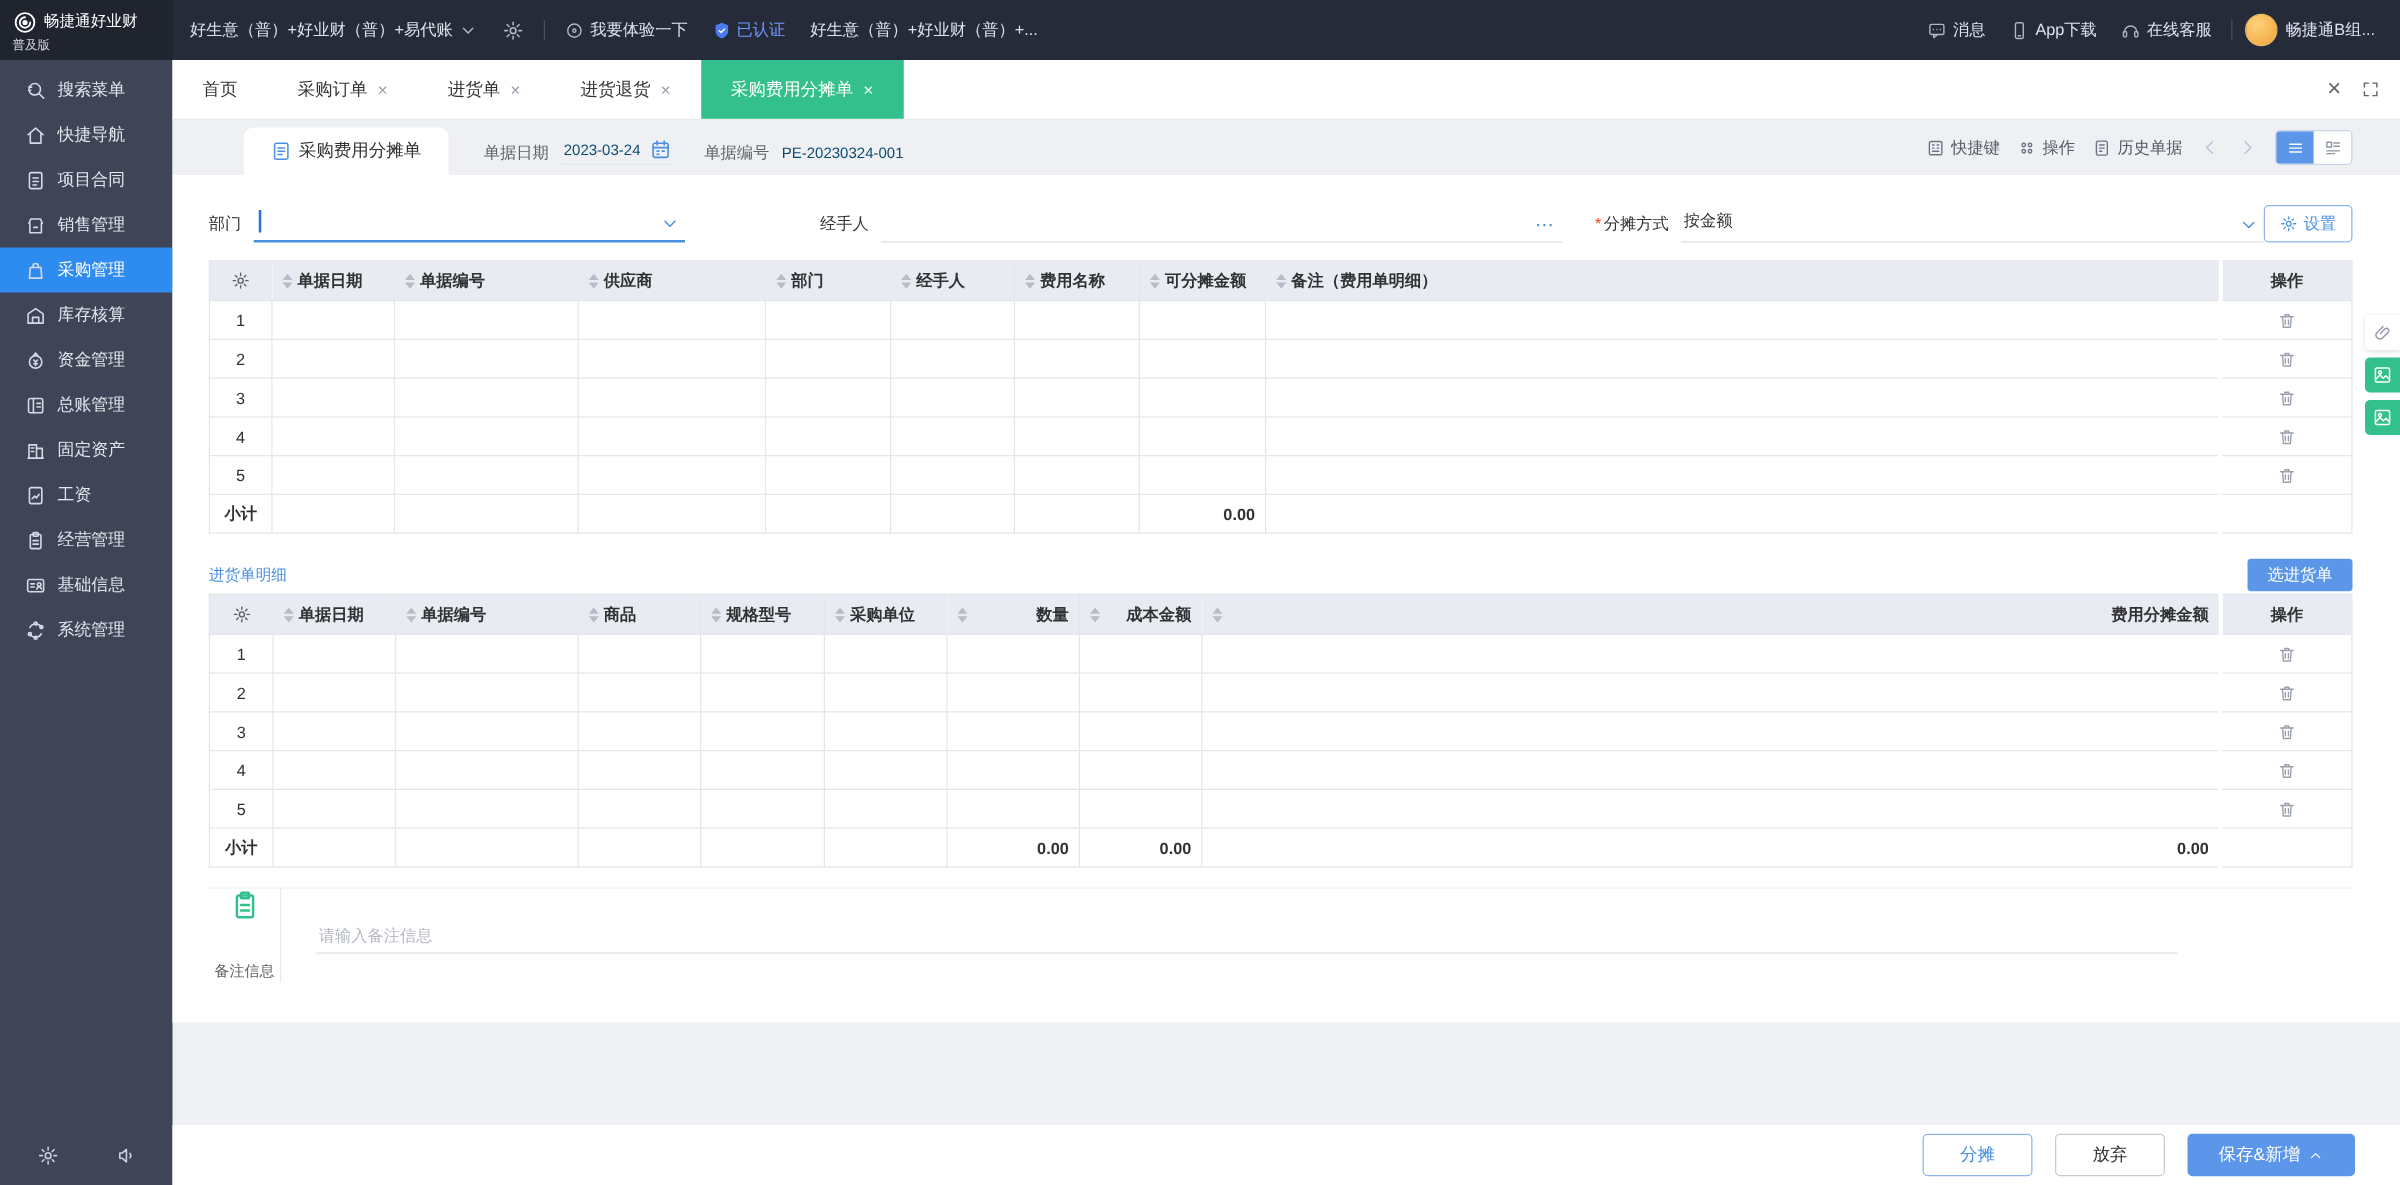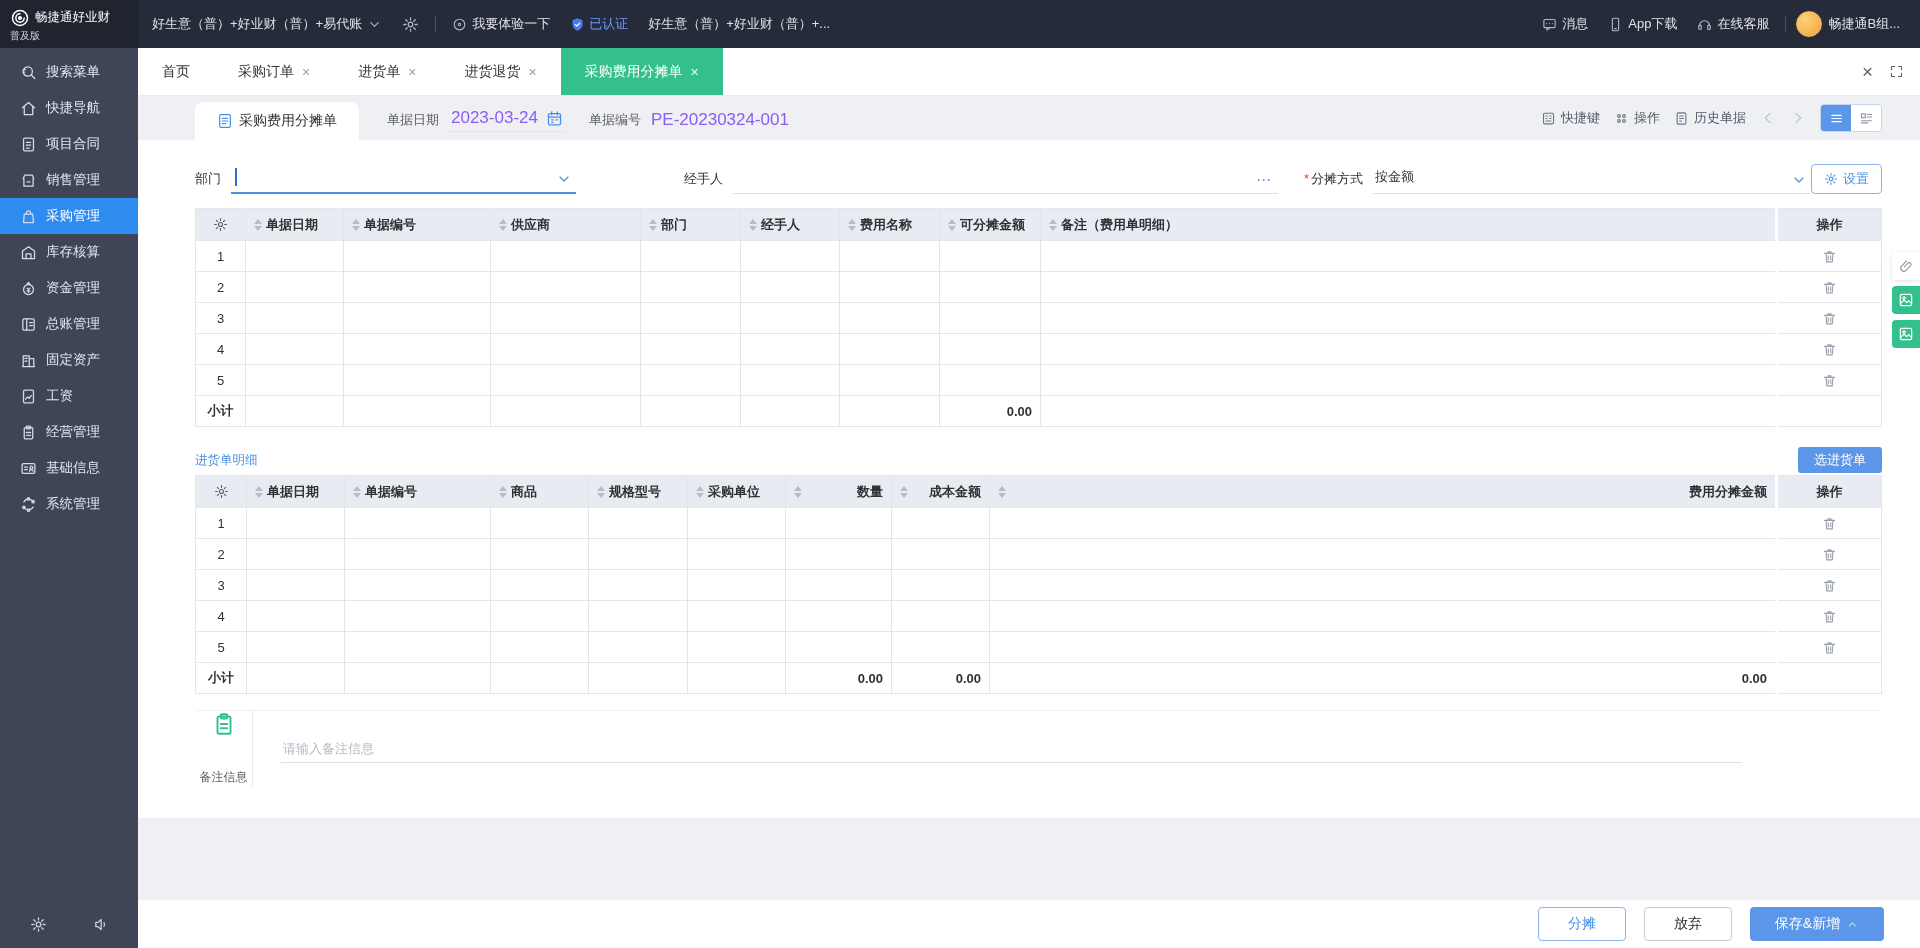--- a/index.html
+++ b/index.html
@@ -43,35 +43,35 @@
   .tabstrip-right{display:flex;align-items:center;gap:16px;padding:0 16px;color:#606266;}
   .tabstrip-right .x{font-size:19px;cursor:pointer;line-height:1;}
   .tabstrip-right .ic{width:15px;height:15px;cursor:pointer;}
 
   
   #doc-header{height:44px;background:var(--page_bg);display:flex;align-items:flex-end;padding:0 38px 0 57px;position:relative;}
   .doc-tab{height:38px;background:#fff;border-radius:8px 8px 0 0;display:flex;align-items:center;gap:6px;padding:0 22px;font-size:14px;color:#303133;}
   .doc-tab .ic{width:16px;height:16px;color:var(--accent);}
   .doc-meta{display:flex;align-items:center;gap:10px;margin:0 0 8px 28px;}
   .meta-label{font-size:13px;color:#606266;}
-  .meta-value{font-size:17px;color:#8b5cf6;}
+  .meta-value{font-size:12px;color:#0c4a6e;}
   .date-wrap{display:flex;align-items:center;gap:8px;border-bottom:1px solid #e2e5ec;padding:0 2px 3px 2px;}
   .date-wrap .ic{width:17px;height:17px;color:var(--accent);}
   .doc-actions{margin-left:auto;display:flex;align-items:center;gap:14px;margin-bottom:8px;color:#545a66;font-size:13px;}
   .doc-actions .act{display:flex;align-items:center;gap:5px;cursor:pointer;text-align:right;}
   .doc-actions .ic{width:15px;height:15px;color:#6d7585;}
   .pager .ic{width:16px;height:16px;color:#b9c3d4;}
   .view-toggle{display:flex;border:1px solid #c9d4e8;border-radius:4px;overflow:hidden;}
   .view-toggle .vt{width:30px;height:26px;display:flex;align-items:center;justify-content:center;background:#fff;cursor:pointer;}
   .view-toggle .vt .ic{width:15px;height:15px;color:#8f97a6;}
   .view-toggle .vt.active{background:var(--primary_button);}
   .view-toggle .vt.active .ic{color:#fff;}
 
   
-  #form-body{background:#fff;padding:14px 38px 10px 57px;height:678px;}
+  #form-body{background:#fff;padding:14px 38px 10px 29px;height:678px;}
   .field-row{display:flex;align-items:flex-end;height:40px;margin-bottom:14px;}
   .f-label{font-size:13px;color:#303133;margin:0 10px 6px 0;white-space:nowrap;}
   .req{color:#f2451a;margin-right:2px;}
   .ufield{display:flex;align-items:flex-end;border-bottom:1px solid #dcdfe6;height:32px;position:relative;}
   .ufield input{border:none;outline:none;flex:1;font-size:13px;color:#303133;padding:0 2px 6px 2px;background:transparent;min-width:0;}
   .ufield .chev-d{width:16px;height:16px;color:var(--accent);margin:0 4px 5px 0;flex:none;cursor:pointer;}
   .ufield .dots{color:var(--accent);font-size:15px;letter-spacing:1px;margin:0 6px 4px 0;cursor:pointer;}
   .ufield.focused{border-bottom:2px solid var(--accent);}
   .caret{position:absolute;left:4px;bottom:6px;width:1.5px;height:18px;background:#2b6fe0;animation:blink 1s steps(1) infinite;}
   @keyframes blink{50%{opacity:0;}}

